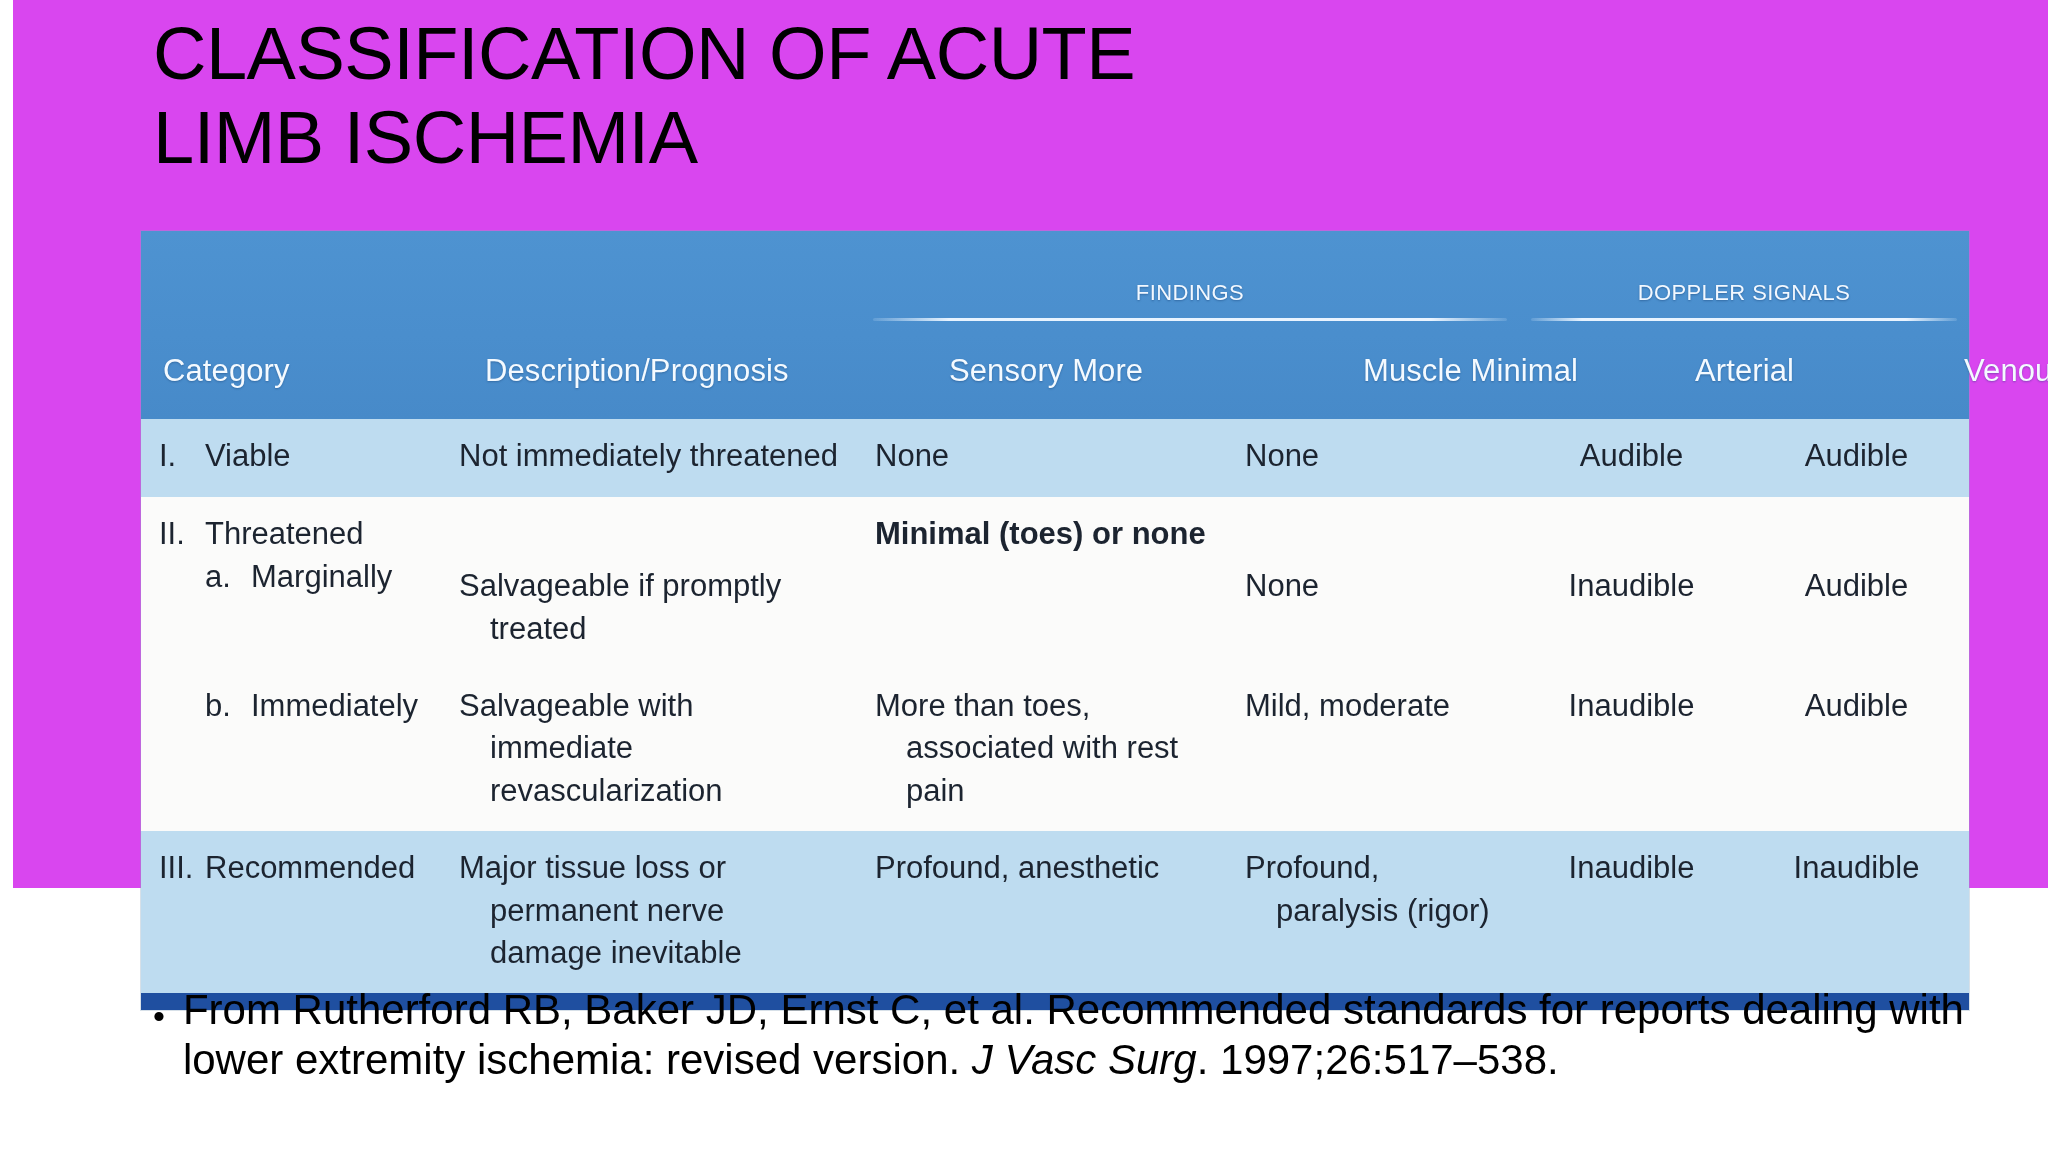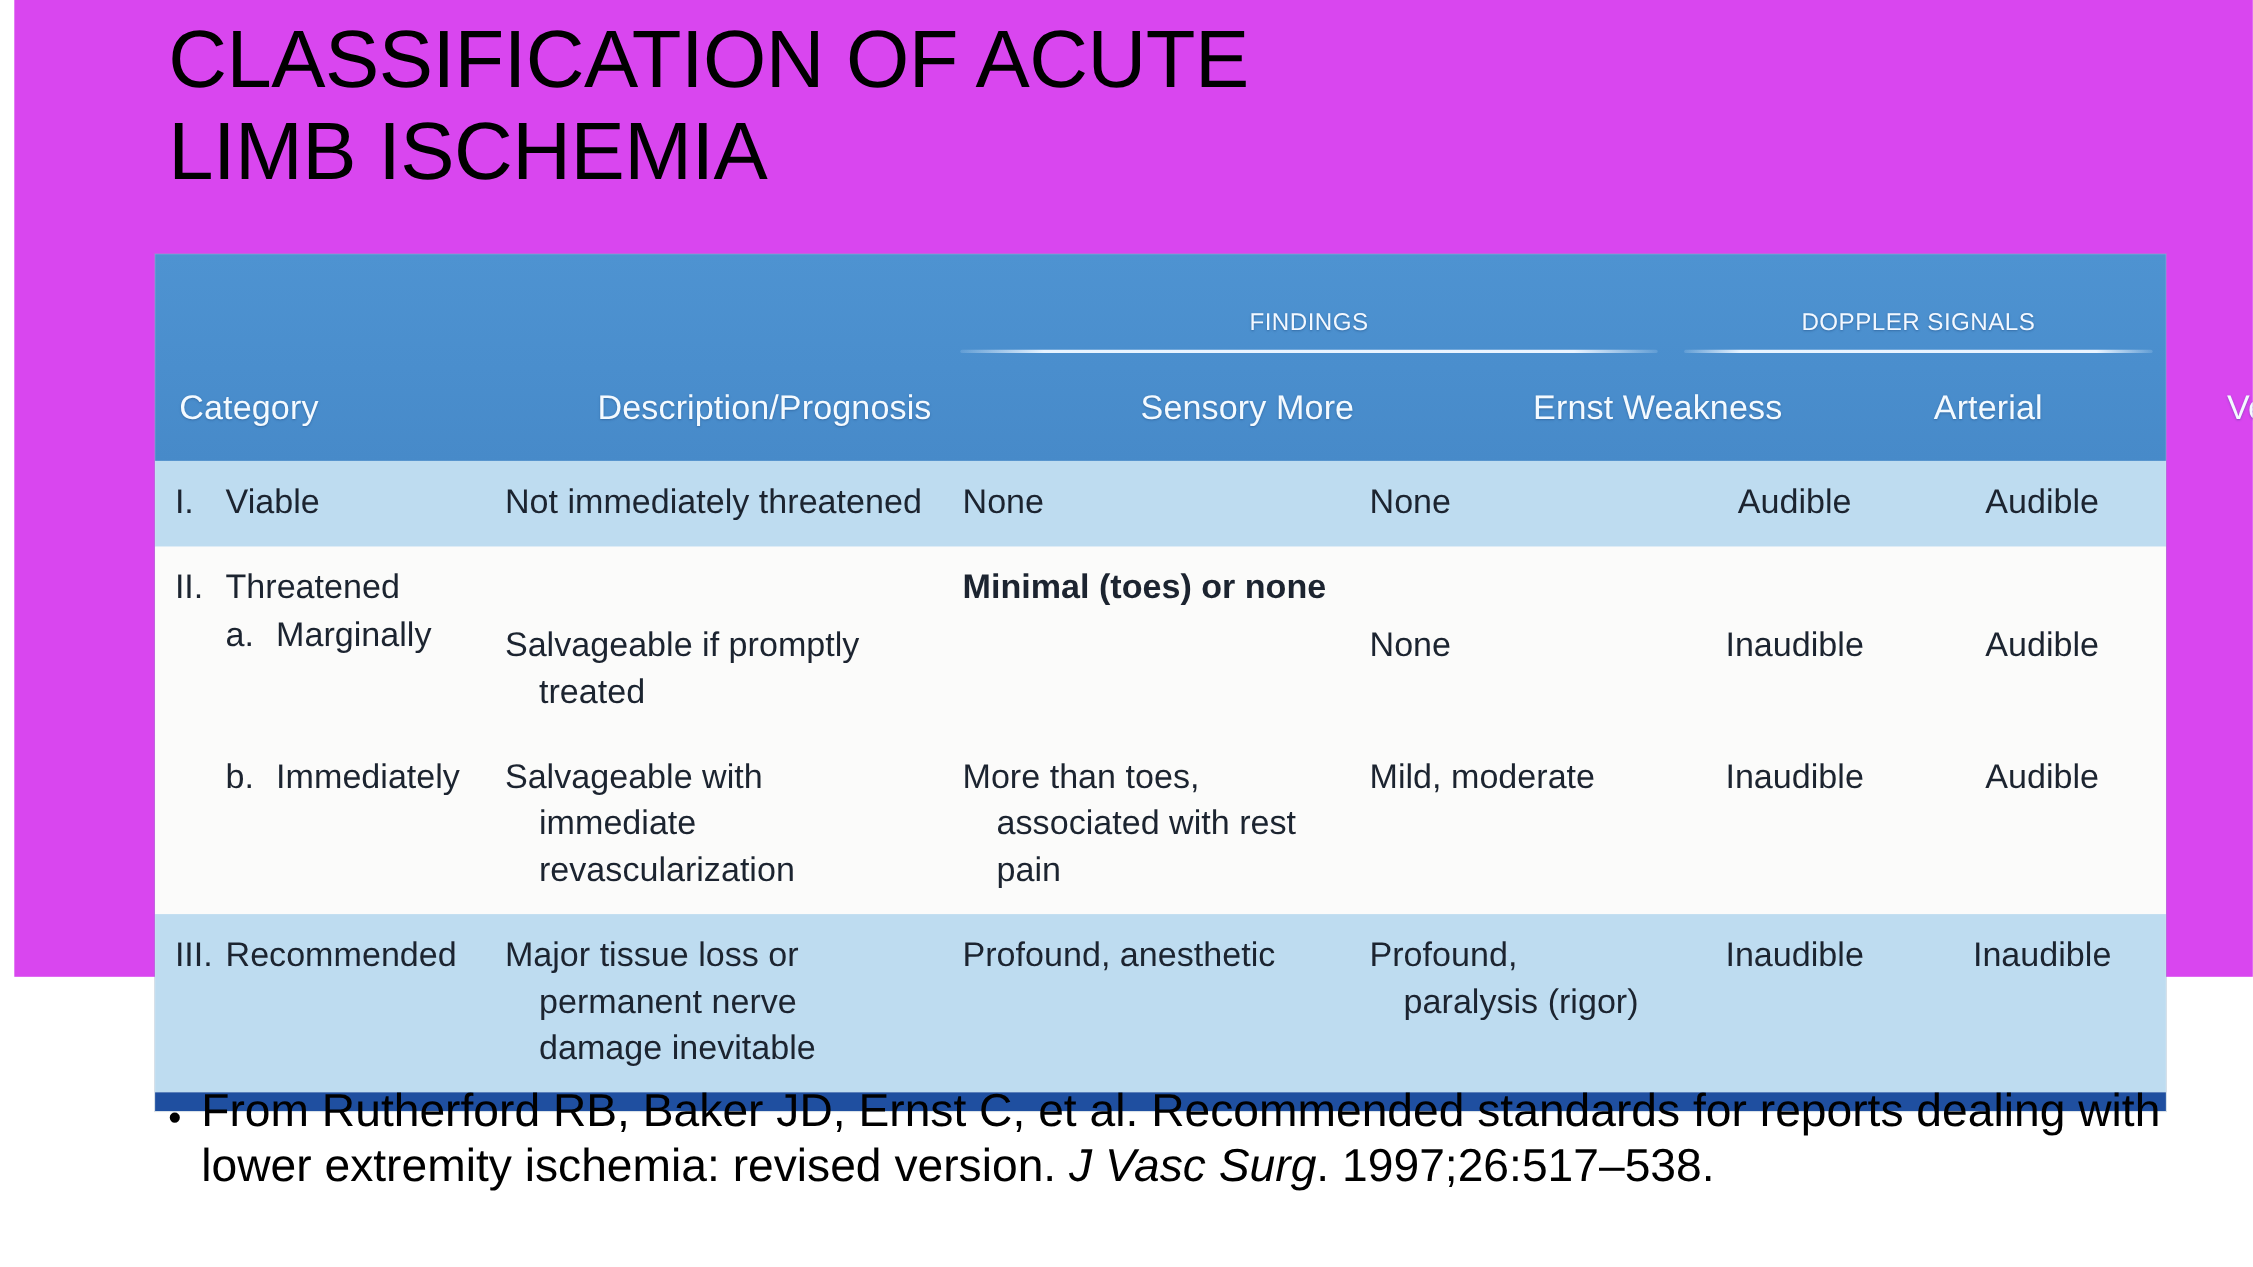--- a/index.html
+++ b/index.html
@@ -69,21 +69,21 @@
 
   .col-row {
     display:flex;
     height:96px;
     align-items:center;
     gap:44px;
   }
   .col-head {
     color:#f4faff;
     font-size:31px;
-    text-align:center;
+    text-align:left;
     letter-spacing:.1px;
     text-shadow:0 1px 2px rgba(20,60,110,.4);
     font-family:"Liberation Sans", sans-serif;
   }
   .col-head.left { text-align:left; padding-left:22px; }
 
   
   .c-cat   { width:300px; flex:0 0 300px; }
   .c-desc  { width:420px; flex:0 0 420px; }
   .c-sens  { width:370px; flex:0 0 370px; }
@@ -172,21 +172,21 @@
         <div class="g-doppler">
           <div class="group-label">DOPPLER SIGNALS</div>
           <div class="group-rule"></div>
         </div>
       </div>
 
       <div class="col-row">
         <div class="col-head left c-cat">Category</div>
         <div class="col-head c-desc">Description/Prognosis</div>
         <div class="col-head c-sens">Sensory More</div>
-        <div class="col-head c-musc">Ernst Weakness</div>
+        <div class="col-head c-musc">Muscle Minimal</div>
         <div class="col-head c-art">Arterial</div>
         <div class="col-head c-ven">Venous</div>
       </div>
     </div>
 
     <div class="trow band-blue row-I">
       <div class="cell cat c-cat">
         <div class="cat-line">
           <span class="cat-num">I.</span>
           <span>Viable</span>

